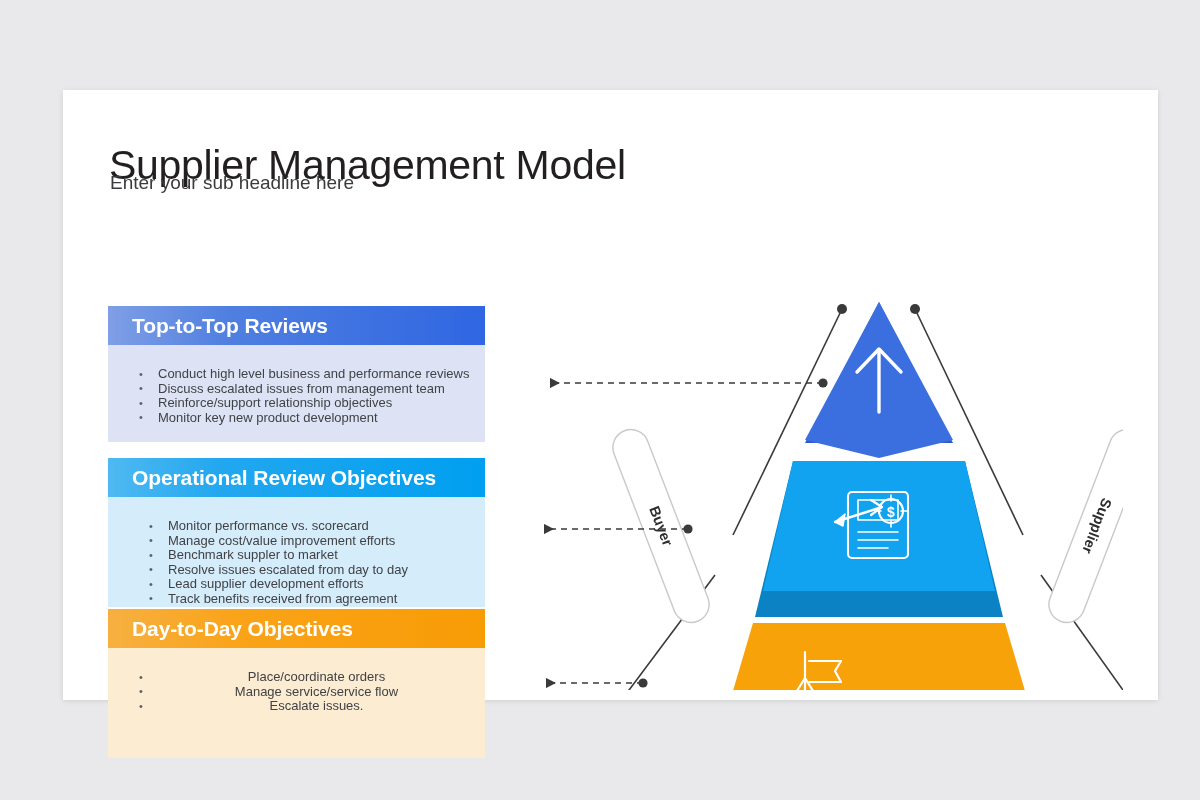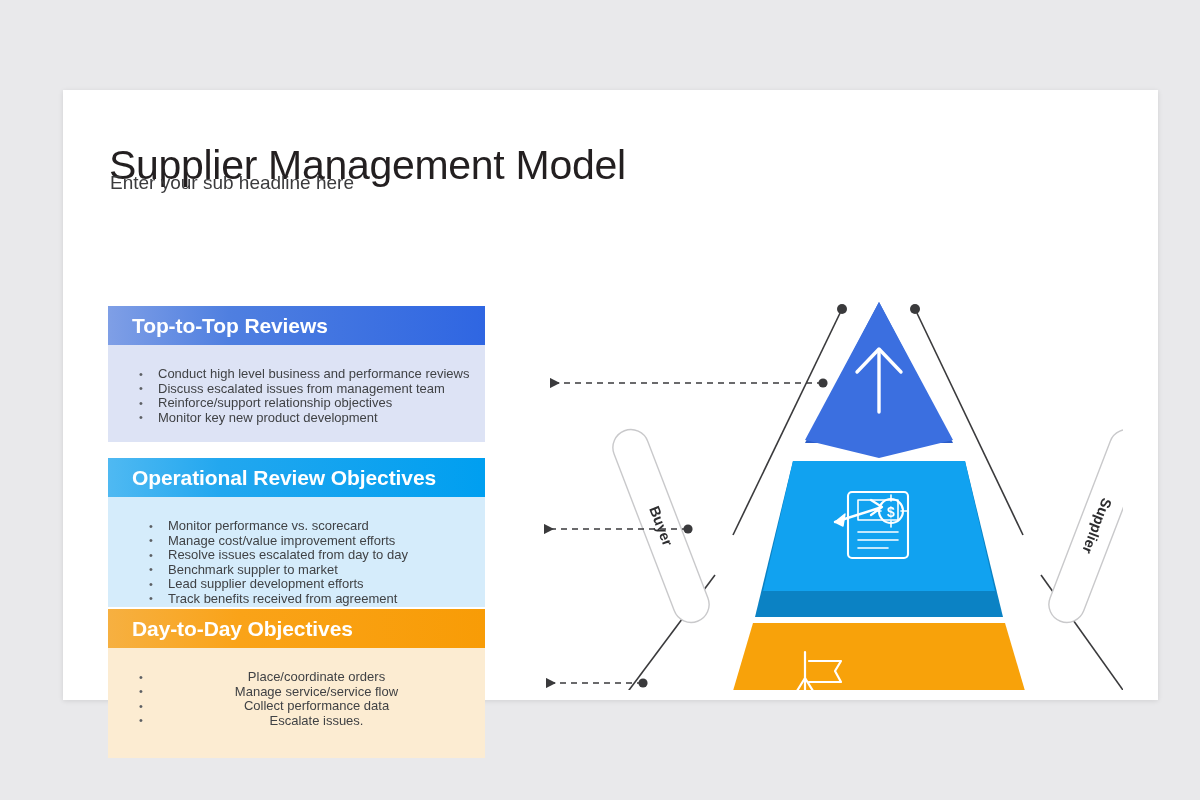--- a/index.html
+++ b/index.html
@@ -138,35 +138,34 @@
         </ul>
       </div>
     </div>
 
     <div class="panel" id="panel-mid">
       <div class="panel-header">Operational Review Objectives</div>
       <div class="panel-body">
         <ul>
           <li>Monitor performance vs. scorecard</li>
           <li>Manage cost/value improvement efforts</li>
+          <li>Benchmark suppler to market</li>
           <li>Resolve issues escalated from day to day</li>
-          <li>Benchmark suppler to market</li>
           <li>Lead supplier development efforts</li>
           <li>Track benefits received from agreement</li>
         </ul>
       </div>
     </div>
 
     <div class="panel" id="panel-bottom">
       <div class="panel-header">Day-to-Day Objectives</div>
       <div class="panel-body">
         <ul>
           <li>Place/coordinate orders</li>
           <li>Manage service/service flow</li>
-          <li>Collect performance data</li>
           <li>Escalate issues.</li>
         </ul>
       </div>
     </div>
 
     <svg id="pyramid-svg" viewBox="0 0 640 500">
 
       <defs>
         <marker id="arrow-left" viewBox="0 0 10 10" refX="9" refY="5" markerWidth="6" markerHeight="6" orient="auto-start-reverse">
           <path d="M 10 0 L 0 5 L 10 10 z" fill="#3a3a3c"></path>

